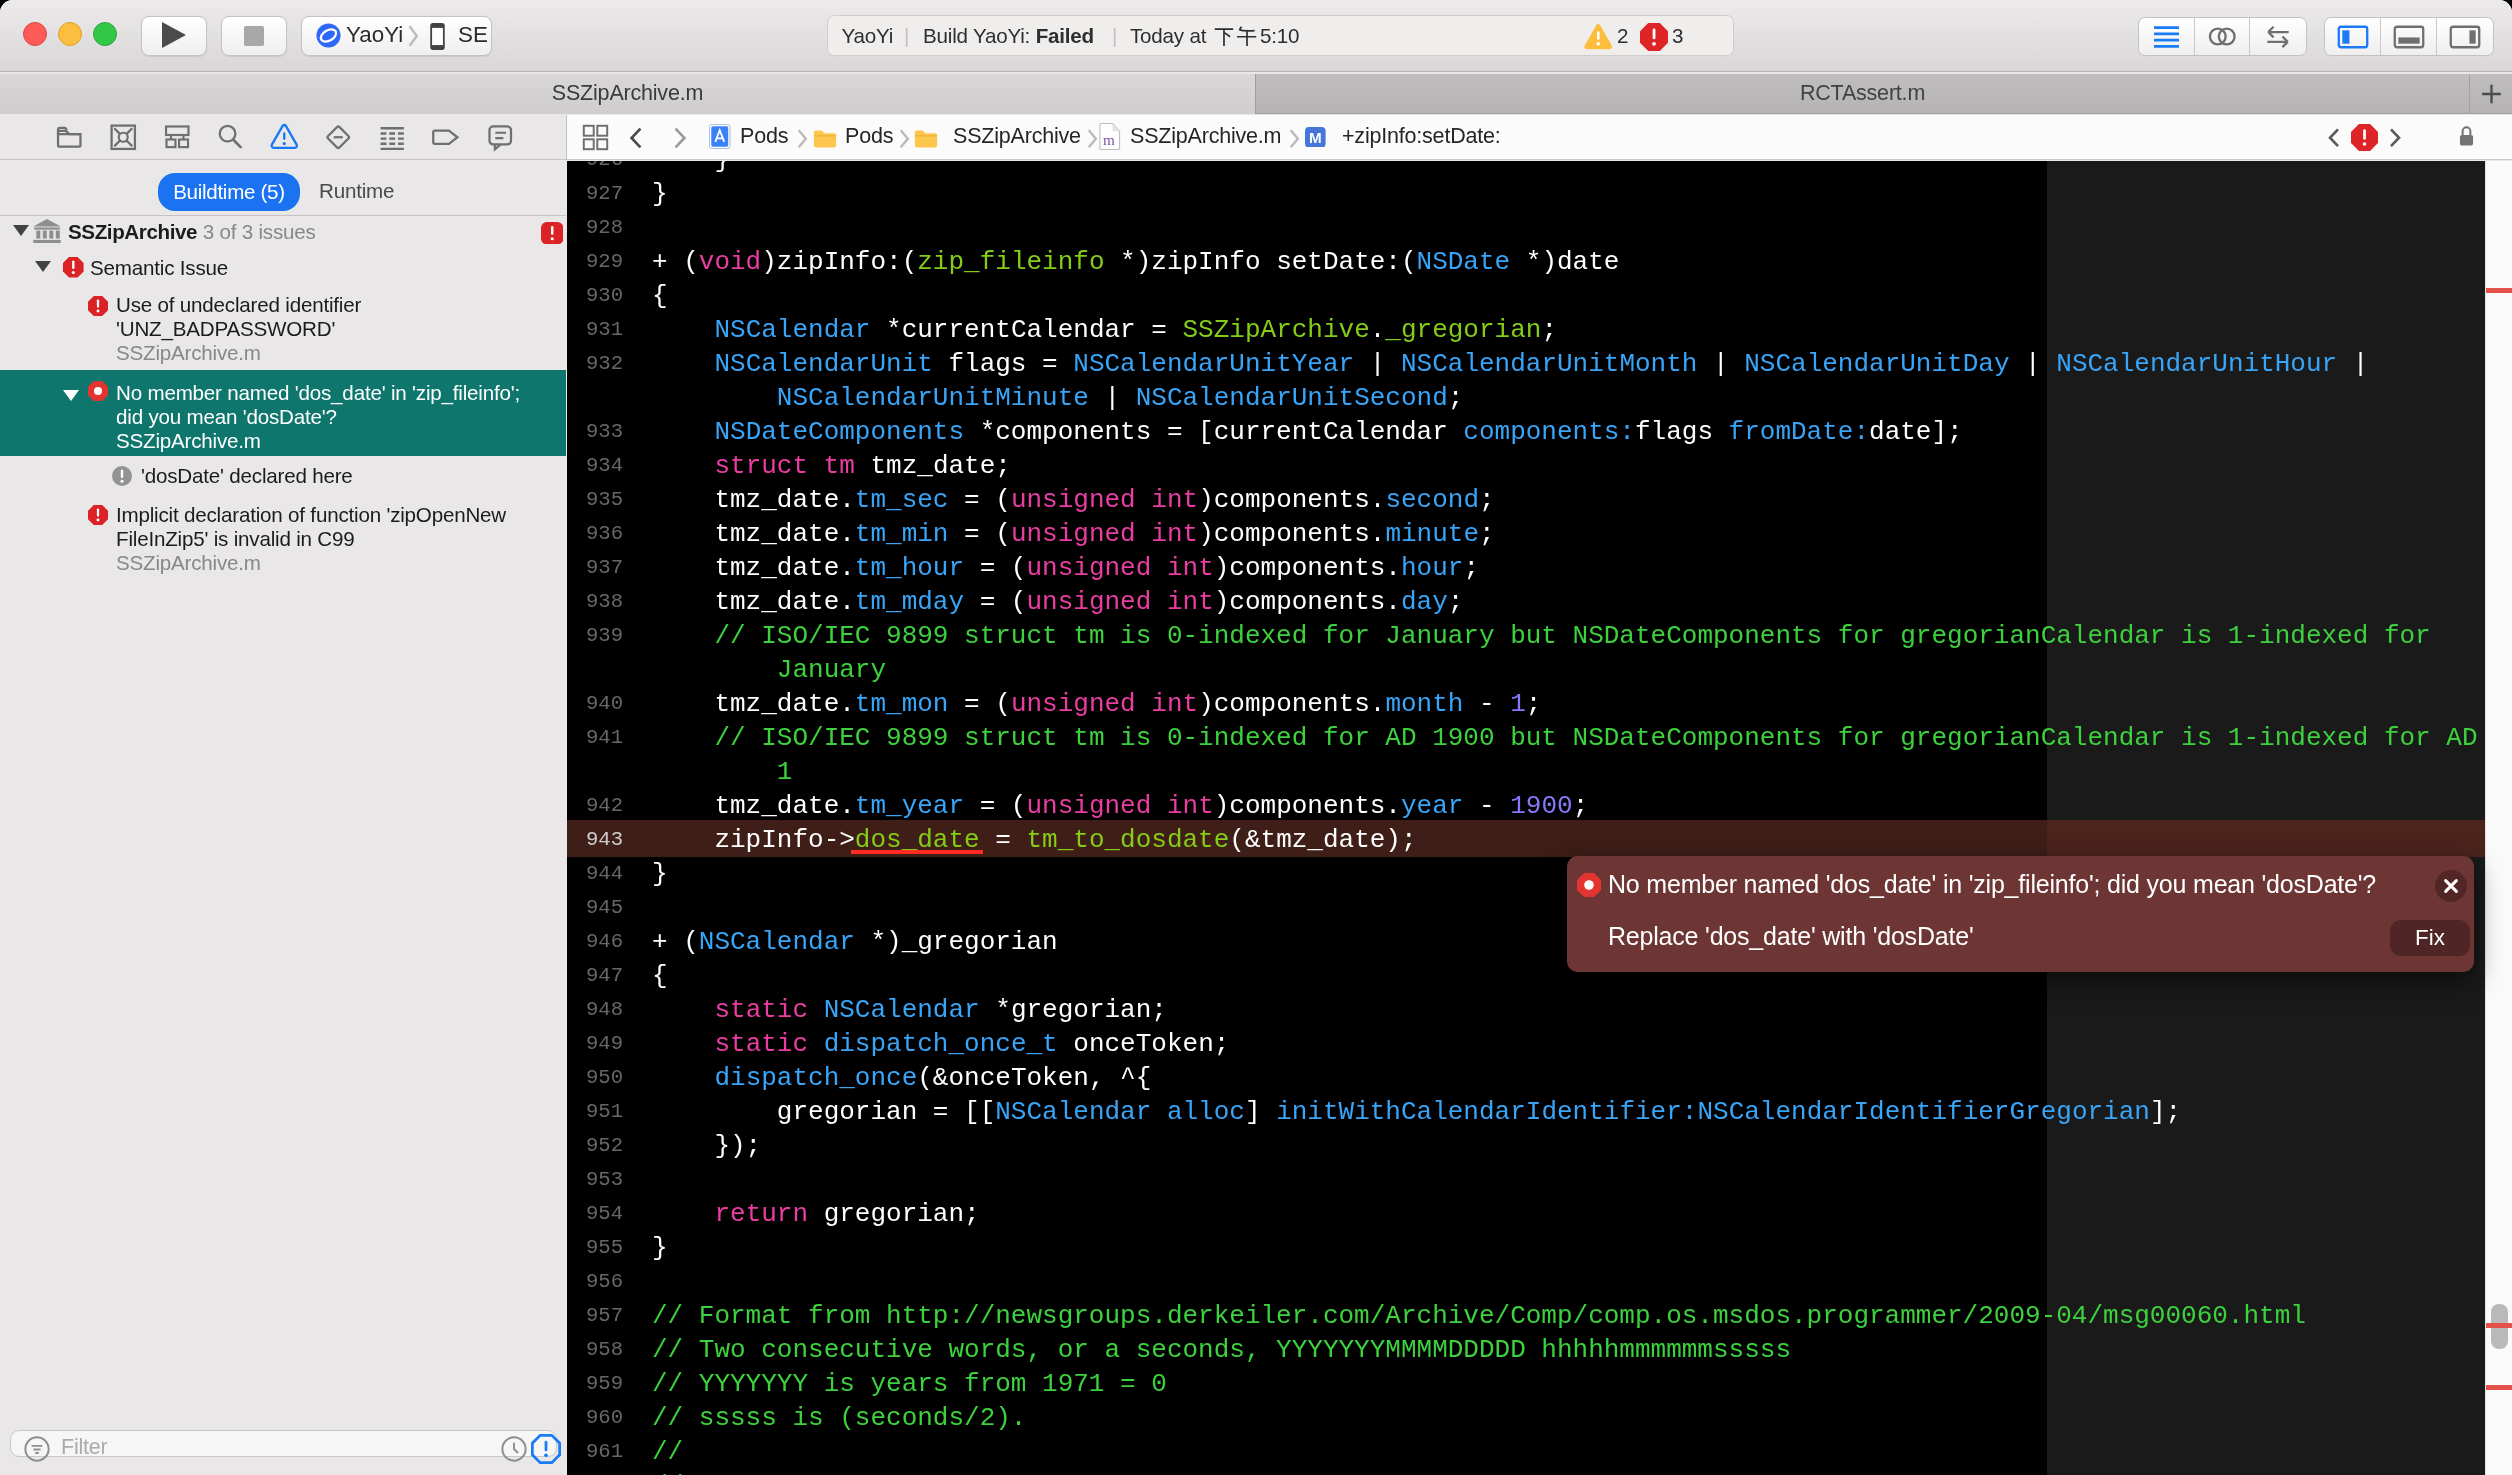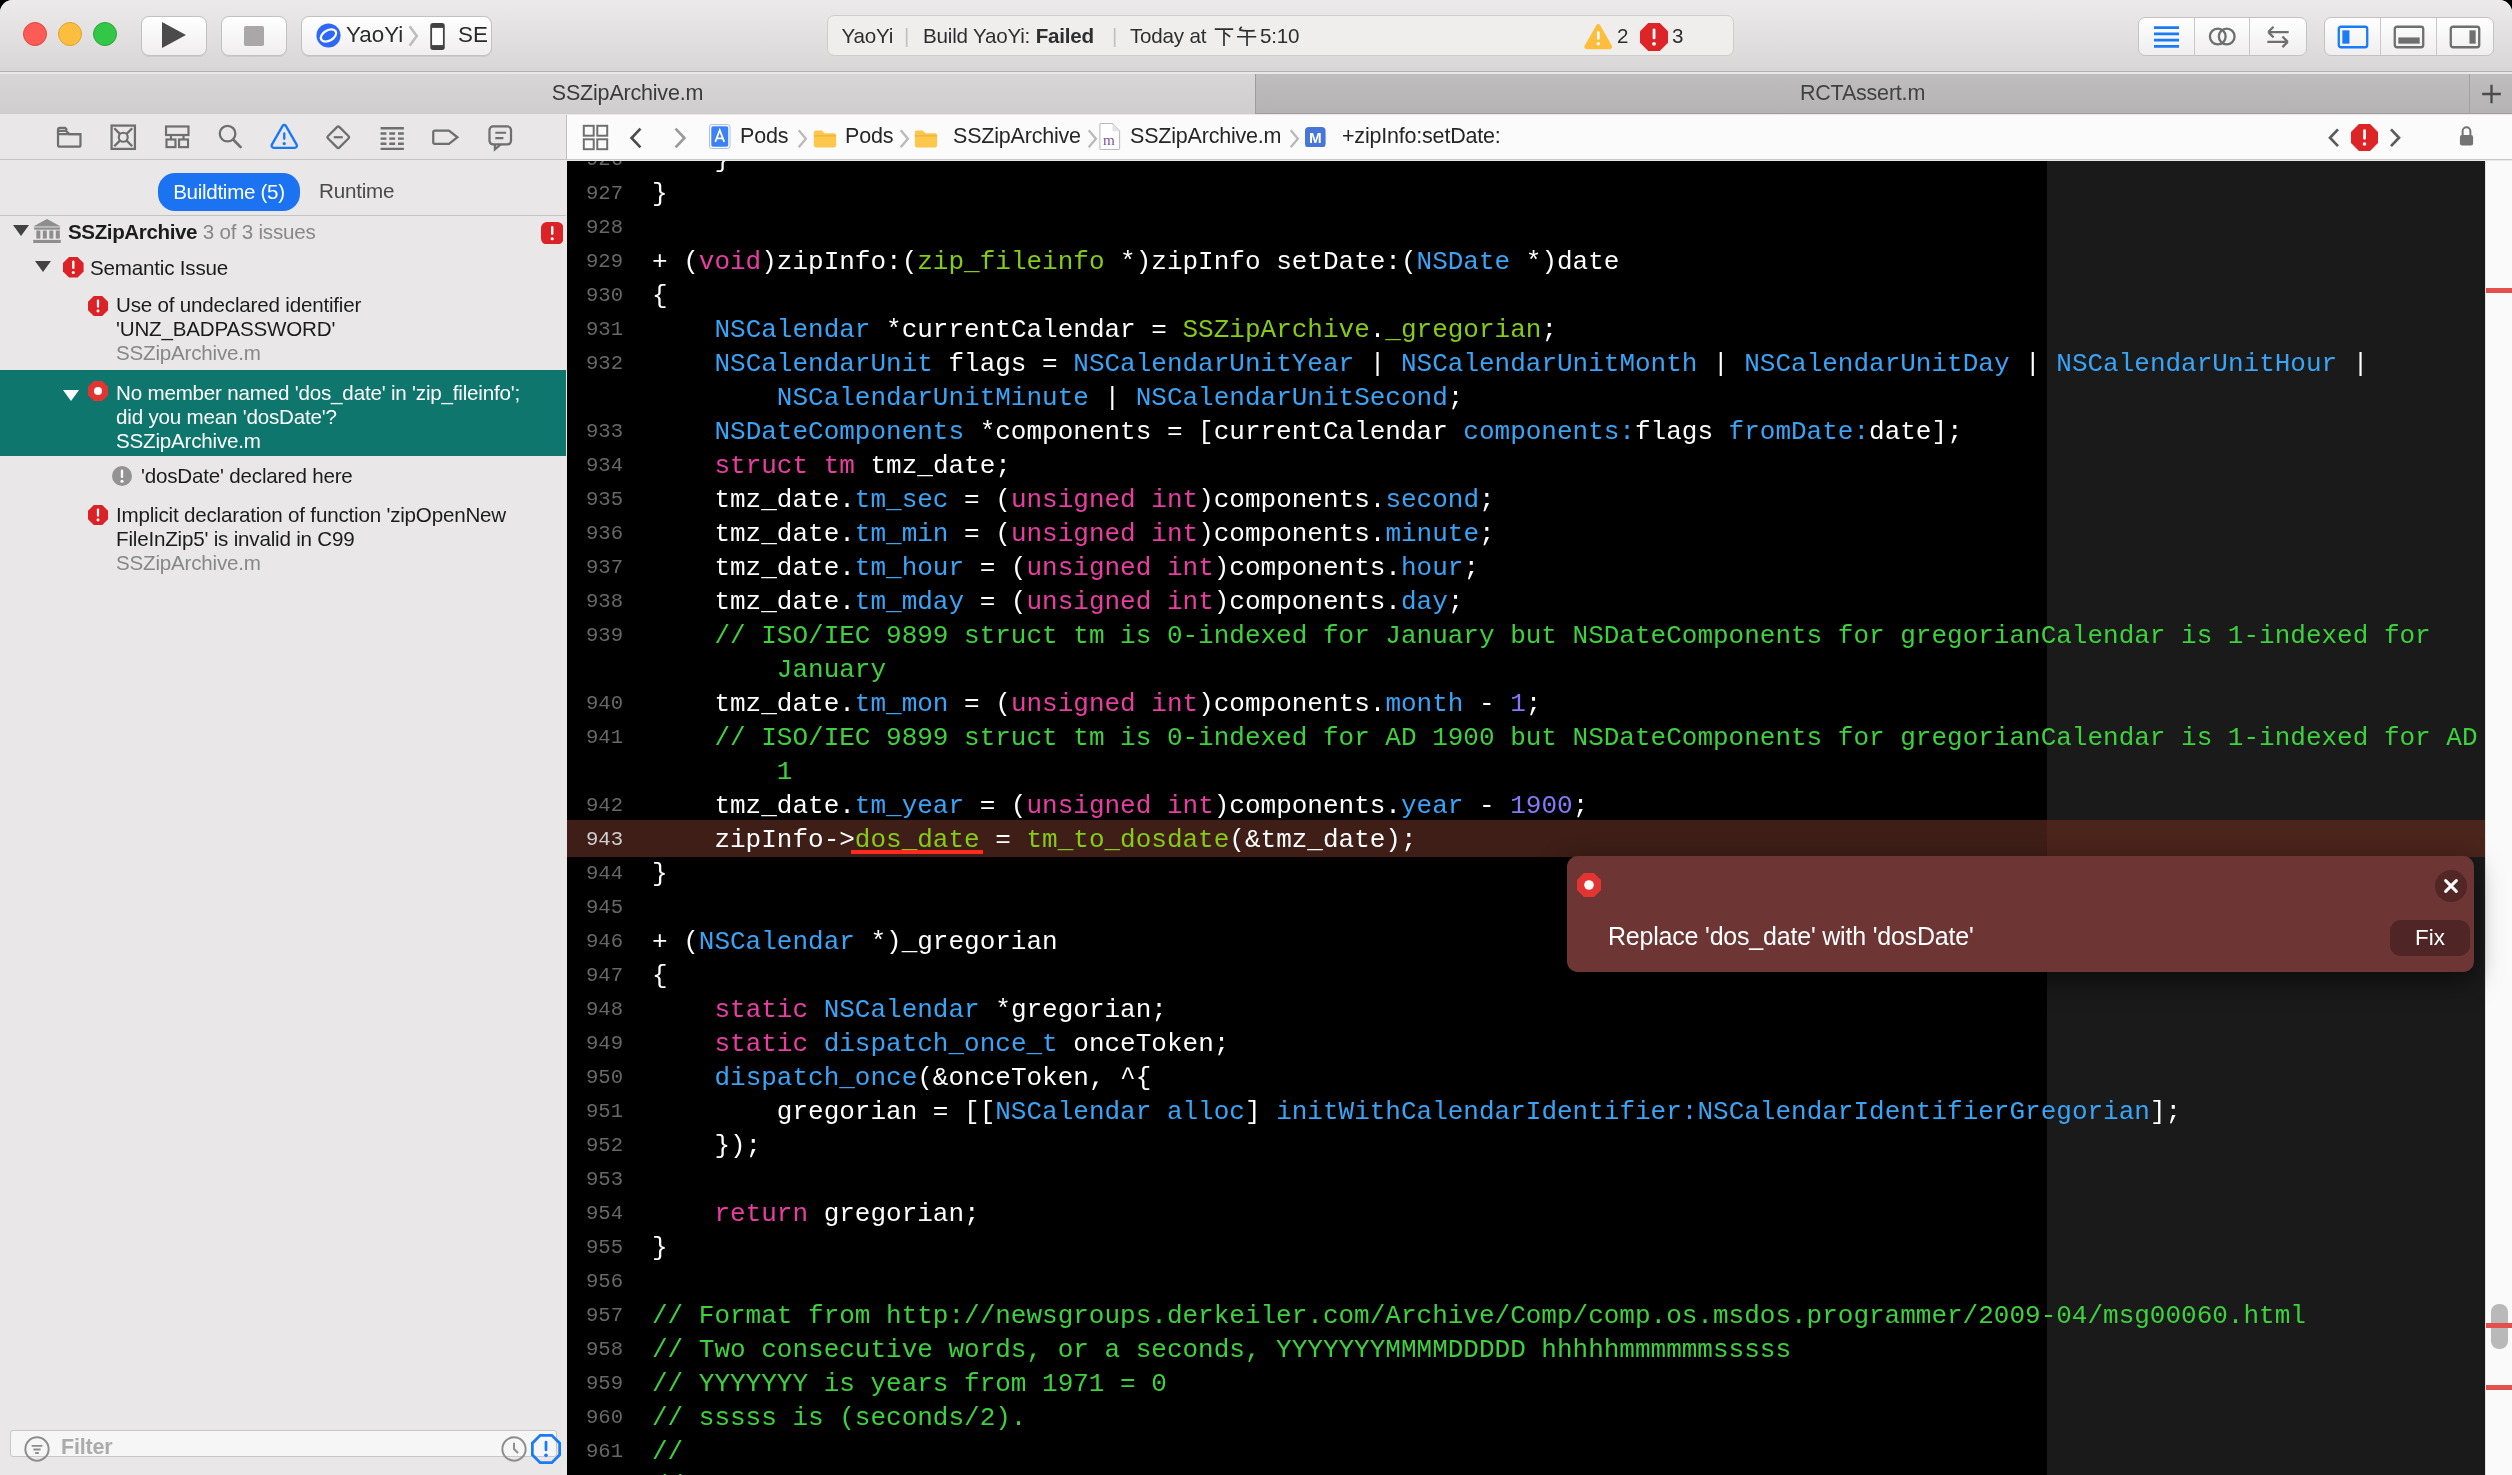--- a/index.html
+++ b/index.html
@@ -35,22 +35,22 @@
   
   #sidebar { position:absolute; left:0; top:115px; width:566px; height:1360px; background:#e9e7e7; }
   #navicons { position:absolute; left:0; top:0; width:566px; height:45px; border-bottom:0.9px solid #c5c3c3; }
   #filterrow { position:absolute; left:0; top:46px; width:566px; height:55px; border-bottom:0.9px solid #c5c3c3; }
   #pill { position:absolute; left:158px; top:11.7px; width:142px; height:38px; border-radius:17px;
     background:#1b73f1; color:#fff; font-size:20.6px; letter-spacing:-0.3px; text-align:center; line-height:37px; }
   .sbtxt { font-size:20.6px; letter-spacing:-0.2px; color:#1c1c1c; position:absolute; white-space:pre; }
   .gray { color:#888; }
   #selrow { position:absolute; left:0; top:255px; width:566px; height:86px; background:#0f766e; }
   .tri { position:absolute; width:0; height:0; border-left:8px solid transparent; border-right:8px solid transparent; border-top:11.7px solid #424242; }
-  #filterfield { position:absolute; left:10px; top:1315px; width:547px; height:27px; border-radius:3px;
-    background:#f6f6f6; border:1.8px solid #c9c7c7;font-weight:bold; }
+  #filterfield { position:absolute; left:10px; top:1315px; width:547px; height:27px; border-radius:9px;
+    background:#f6f6f6; border:1.8px solid #c9c7c7; }
 
   
   #jumpbar { position:absolute; left:567px; top:115px; width:1945px; height:45px;
     background:#fbfbfb; border-bottom:0.9px solid #cac8c8; }
   #jumpbar span { position:absolute; top:0; line-height:43px; font-size:21.5px; color:#262626; letter-spacing:-0.2px; white-space:pre; }
   #code { position:absolute; left:567px; top:161px; width:1945px; height:1314px; background:#000; overflow:hidden; }
   #guide { position:absolute; left:1480px; top:0; width:439px; height:1314px; background:#1a1a1a; }
   #band { position:absolute; left:0; top:659px; width:1918px; height:37px; background:#3e1e17; }
   #band2 { position:absolute; left:1480px; top:659px; width:439px; height:37px; background:#4b241c; }
   #track { position:absolute; right:0; top:0; width:27px; height:1314px; background:#fafafa; border-left:0.9px solid #e3e3e3; }
@@ -458,20 +458,21 @@
       <div class="tick" style="top:1162px;"></div>
       <div class="tick" style="top:1224px;"></div>
     </div>
   </div>
 
   <div id="popup">
     <div class="abs" style="left:10px; top:17px;"><svg width="24" height="24" viewBox="0 0 27 27">
           <polygon points="7.9,0 19.1,0 27,7.9 27,19.1 19.1,27 7.9,27 0,19.1 0,7.9" fill="#e23430"></polygon>
           <circle cx="13.5" cy="13.5" r="5.4" fill="#fff"></circle>
         </svg></div>
+    <div class="t" style="left:41px; top:14.4px;">No member named 'dos_date' in 'zip_fileinfo'; did you mean 'dosDate'?</div>
     <div class="abs" style="left:868px; top:13.5px; width:32px; height:32px; border-radius:50%; background:rgba(30,10,10,0.35);">
       <svg width="32" height="32" viewBox="0 0 36 36">
           <path d="M12 12 L24 24 M24 12 L12 24" stroke="#fff" stroke-width="3.4" stroke-linecap="round"></path>
         </svg>
     </div>
     <div class="t" style="left:41px; top:66px;">Replace 'dos_date' with 'dosDate'</div>
     <div id="fixbtn">Fix</div>
   </div>
 </div>
 

